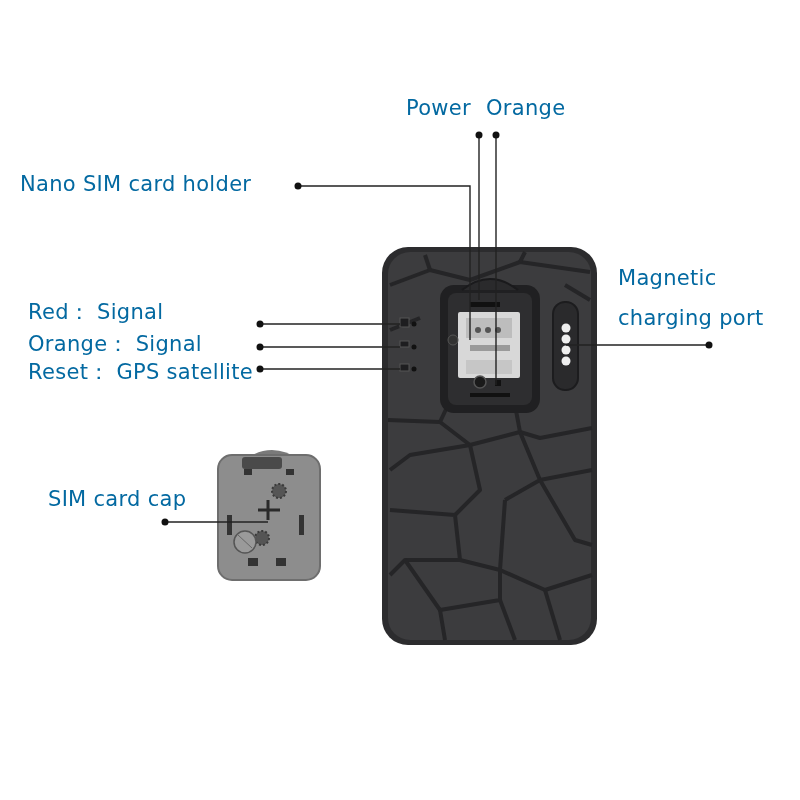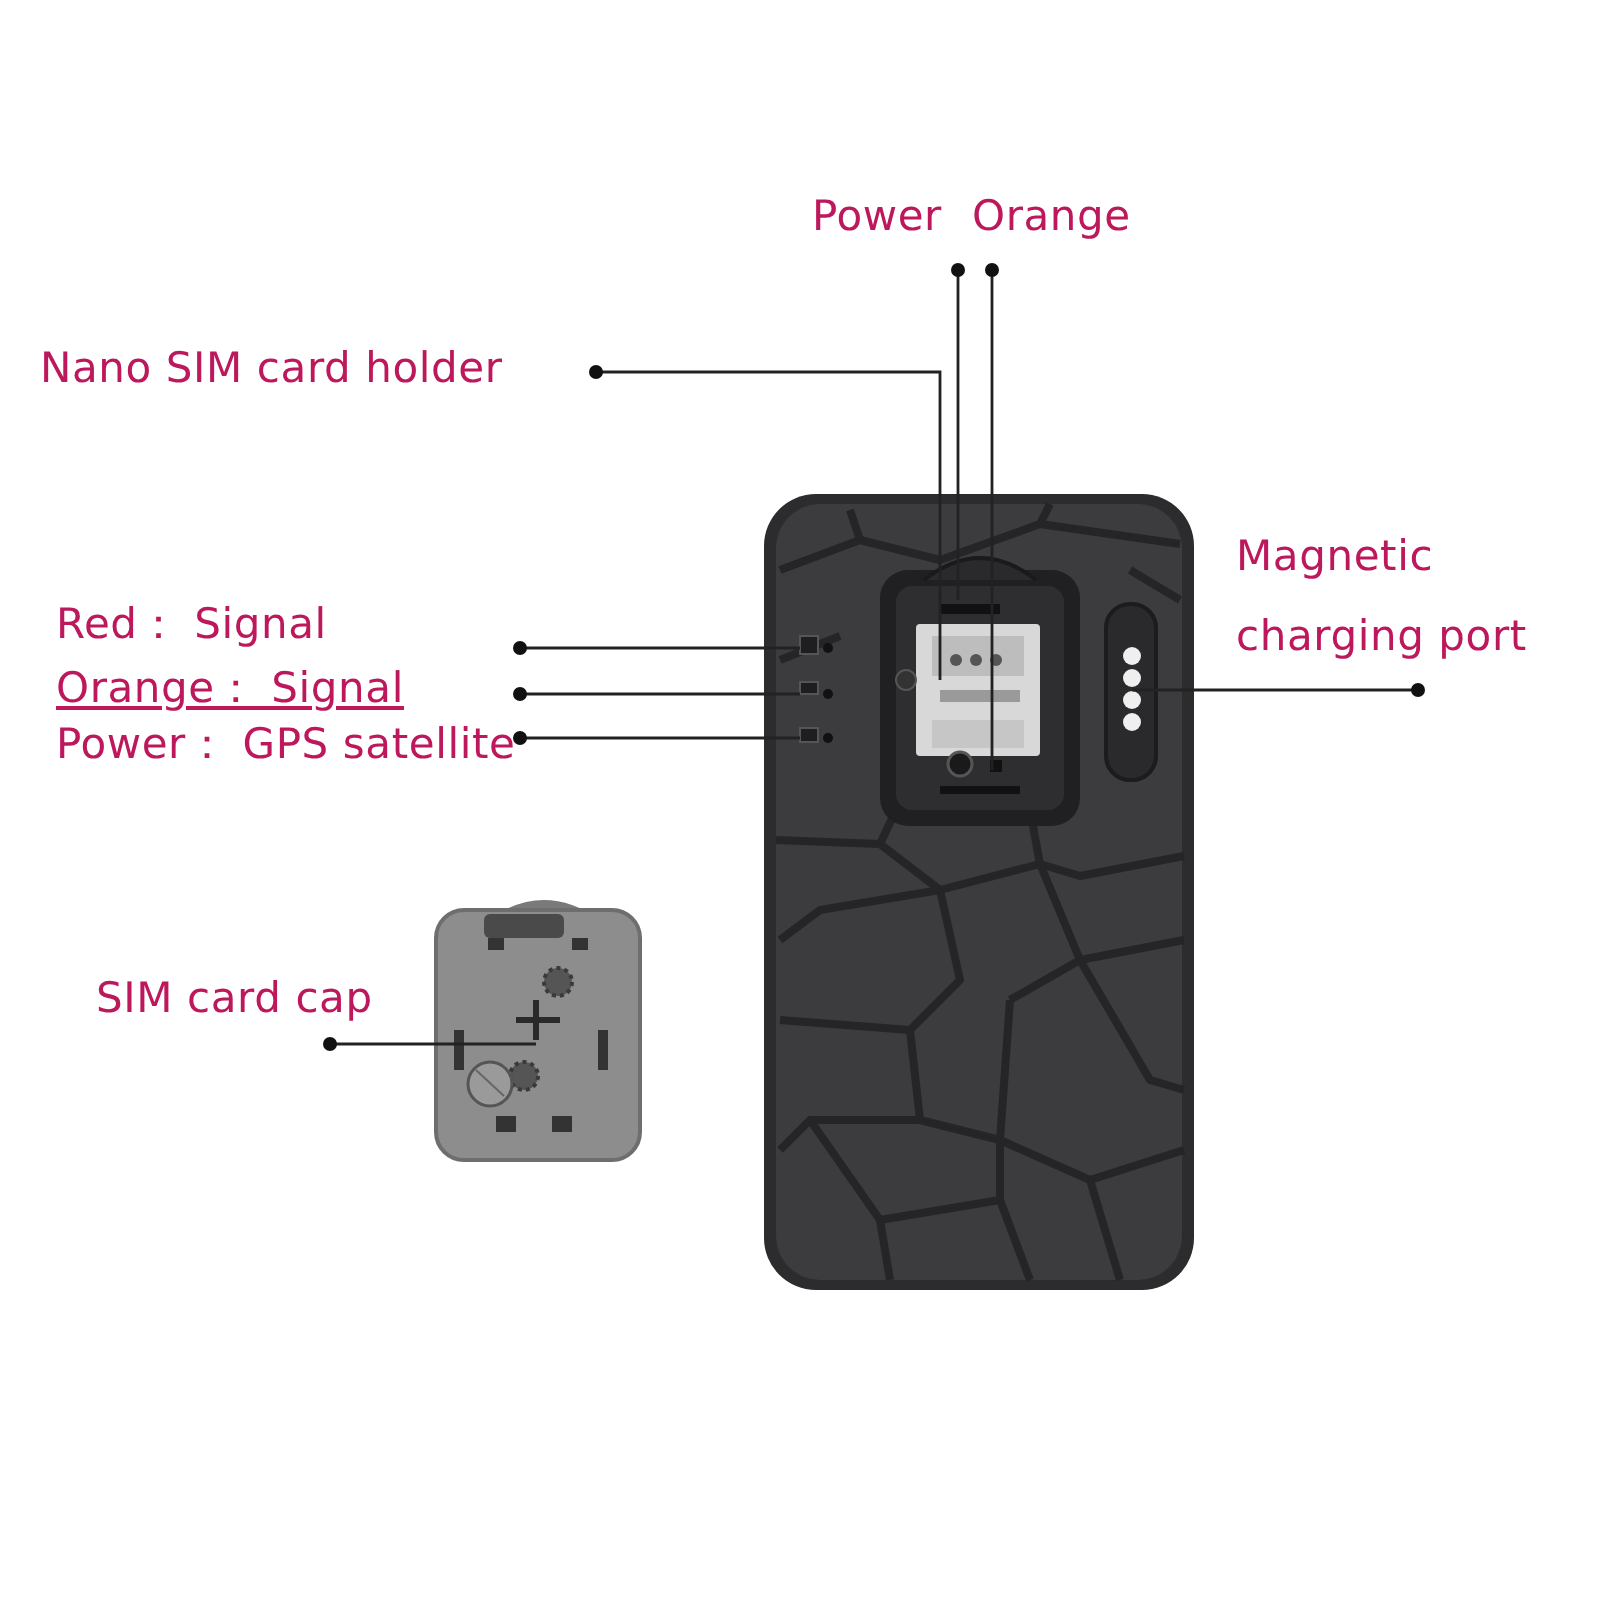--- a/index.html
+++ b/index.html
@@ -1,17 +1,17 @@
 <!DOCTYPE html>
 <html><head>
 <meta charset="utf-8">
 <style>
   html,body{margin:0;padding:0;background:#ffffff;}
   body{width:800px;height:800px;position:relative;overflow:hidden;font-family:"DejaVu Sans","Liberation Sans",sans-serif;}
-  .label{position:absolute;color:#be185d;font-size:21px;white-space:nowrap;line-height:1;letter-spacing:0.3px;}
+  .label{position:absolute;color:#0369a1;font-size:21px;white-space:nowrap;line-height:1;letter-spacing:0.3px;}
   svg{position:absolute;left:0;top:0;}
 </style>
 </head>
 <body>
 
 <svg width="800" height="800" viewBox="0 0 800 800">
 
   <g>
     <rect x="382" y="247" width="215" height="398" rx="26" fill="#2c2c2e"></rect>
     <rect x="388" y="252" width="203" height="388" rx="22" fill="#3c3c3e"></rect>
@@ -114,17 +114,17 @@
     <circle cx="260" cy="369" r="3.5"></circle>
     <circle cx="709" cy="345" r="3.5"></circle>
     <circle cx="165" cy="522" r="3.5"></circle>
   </g>
 </svg>
 
 <div class="label" style="left:406px;top:98px;">Power</div>
 <div class="label" style="left:486px;top:98px;">Orange</div>
 <div class="label" style="left:20px;top:174px;">Nano SIM card holder</div>
 <div class="label" style="left:28px;top:302px;">Red： Signal</div>
-<div class="label" style="left:28px;top:334px;text-decoration:underline;">Orange： Signal</div>
-<div class="label" style="left:28px;top:362px;">Power： GPS satellite</div>
+<div class="label" style="left:28px;top:334px;">Orange： Signal</div>
+<div class="label" style="left:28px;top:362px;">Reset： GPS satellite</div>
 <div class="label" style="left:618px;top:268px;">Magnetic</div>
 <div class="label" style="left:618px;top:308px;">charging port</div>
 <div class="label" style="left:48px;top:489px;">SIM card cap</div>
 
 </body></html>

